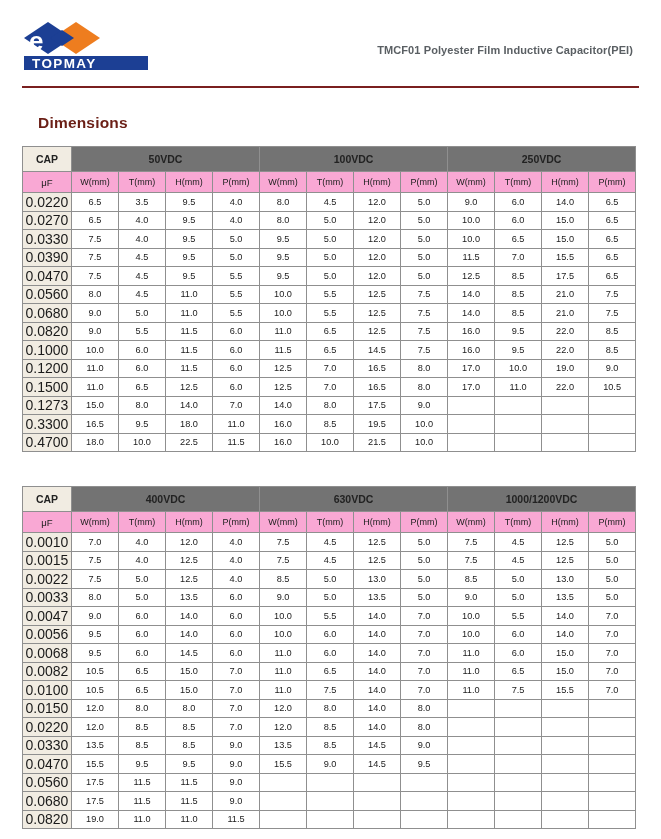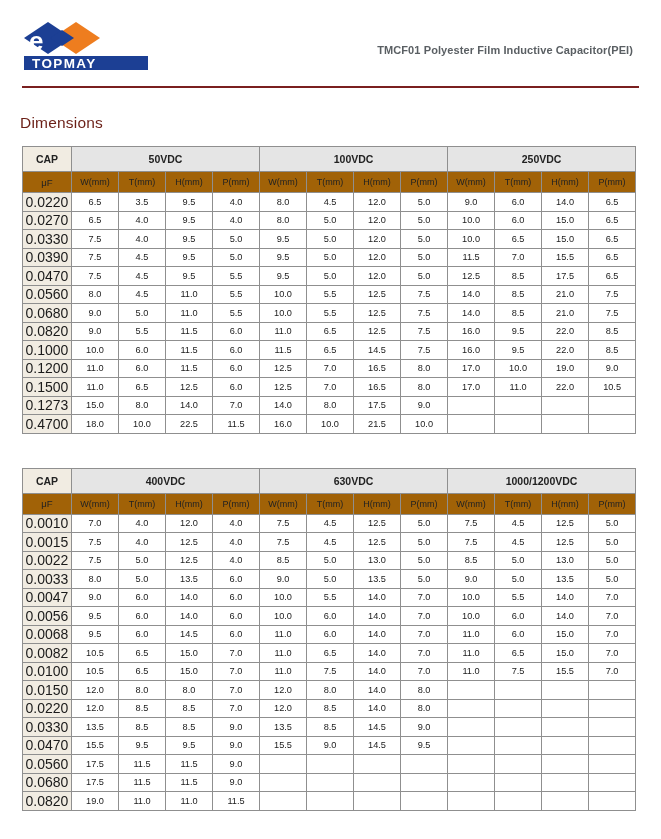--- a/index.html
+++ b/index.html
@@ -42,23 +42,23 @@
     top: 44px;
     font-size: 11px;
     font-weight: bold;
     color: #5a5f63;
     letter-spacing: 0.1px;
     white-space: nowrap;
   }
 
   
   .section-title {
-    margin: 26px 0 14px 20px;
+    margin: 26px 0 14px 38px;
     font-size: 15.5px;
-    font-weight: normal;
+    font-weight: bold;
     color: #6b1f16;
     letter-spacing: 0.2px;
   }
 
   
   .tbl-wrap {
     margin: 0 22px 0 22px;
   }
   table.dim {
     border-collapse: collapse;
@@ -72,33 +72,33 @@
     text-align: center;
     vertical-align: middle;
     padding: 0;
     font-weight: normal;
     color: #1a1a1a;
     overflow: hidden;
     white-space: nowrap;
   }
   
   tr.grp td {
-    background: #e5e5e5;
+    background: #737373;
     height: 24px;
     font-size: 10.5px;
     font-weight: bold;
     color: #222;
   }
   tr.grp td.capcell {
     background: #f1ece2;
     font-size: 10.5px;
   }
   
   tr.sub td {
-    background: #a16207;
+    background: #f9a8d4;
     height: 20px;
     font-size: 9px;
     color: #222;
   }
   tr.sub td.unitcell {
     font-size: 9.6px;
   }
   
   td.capval {
     background: #f1ece2;
@@ -343,20 +343,35 @@
             <td>14.0</td>
             <td>8.0</td>
             <td>17.5</td>
             <td>9.0</td>
             <td class="empty"></td>
             <td class="empty"></td>
             <td class="empty"></td>
             <td class="empty"></td>
           </tr>
           <tr>
+            <td class="capval">0.3300</td>
+            <td>16.5</td>
+            <td>9.5</td>
+            <td>18.0</td>
+            <td>11.0</td>
+            <td>16.0</td>
+            <td>8.5</td>
+            <td>19.5</td>
+            <td>10.0</td>
+            <td class="empty"></td>
+            <td class="empty"></td>
+            <td class="empty"></td>
+            <td class="empty"></td>
+          </tr>
+          <tr>
             <td class="capval">0.4700</td>
             <td>18.0</td>
             <td>10.0</td>
             <td>22.5</td>
             <td>11.5</td>
             <td>16.0</td>
             <td>10.0</td>
             <td>21.5</td>
             <td>10.0</td>
             <td class="empty"></td>

